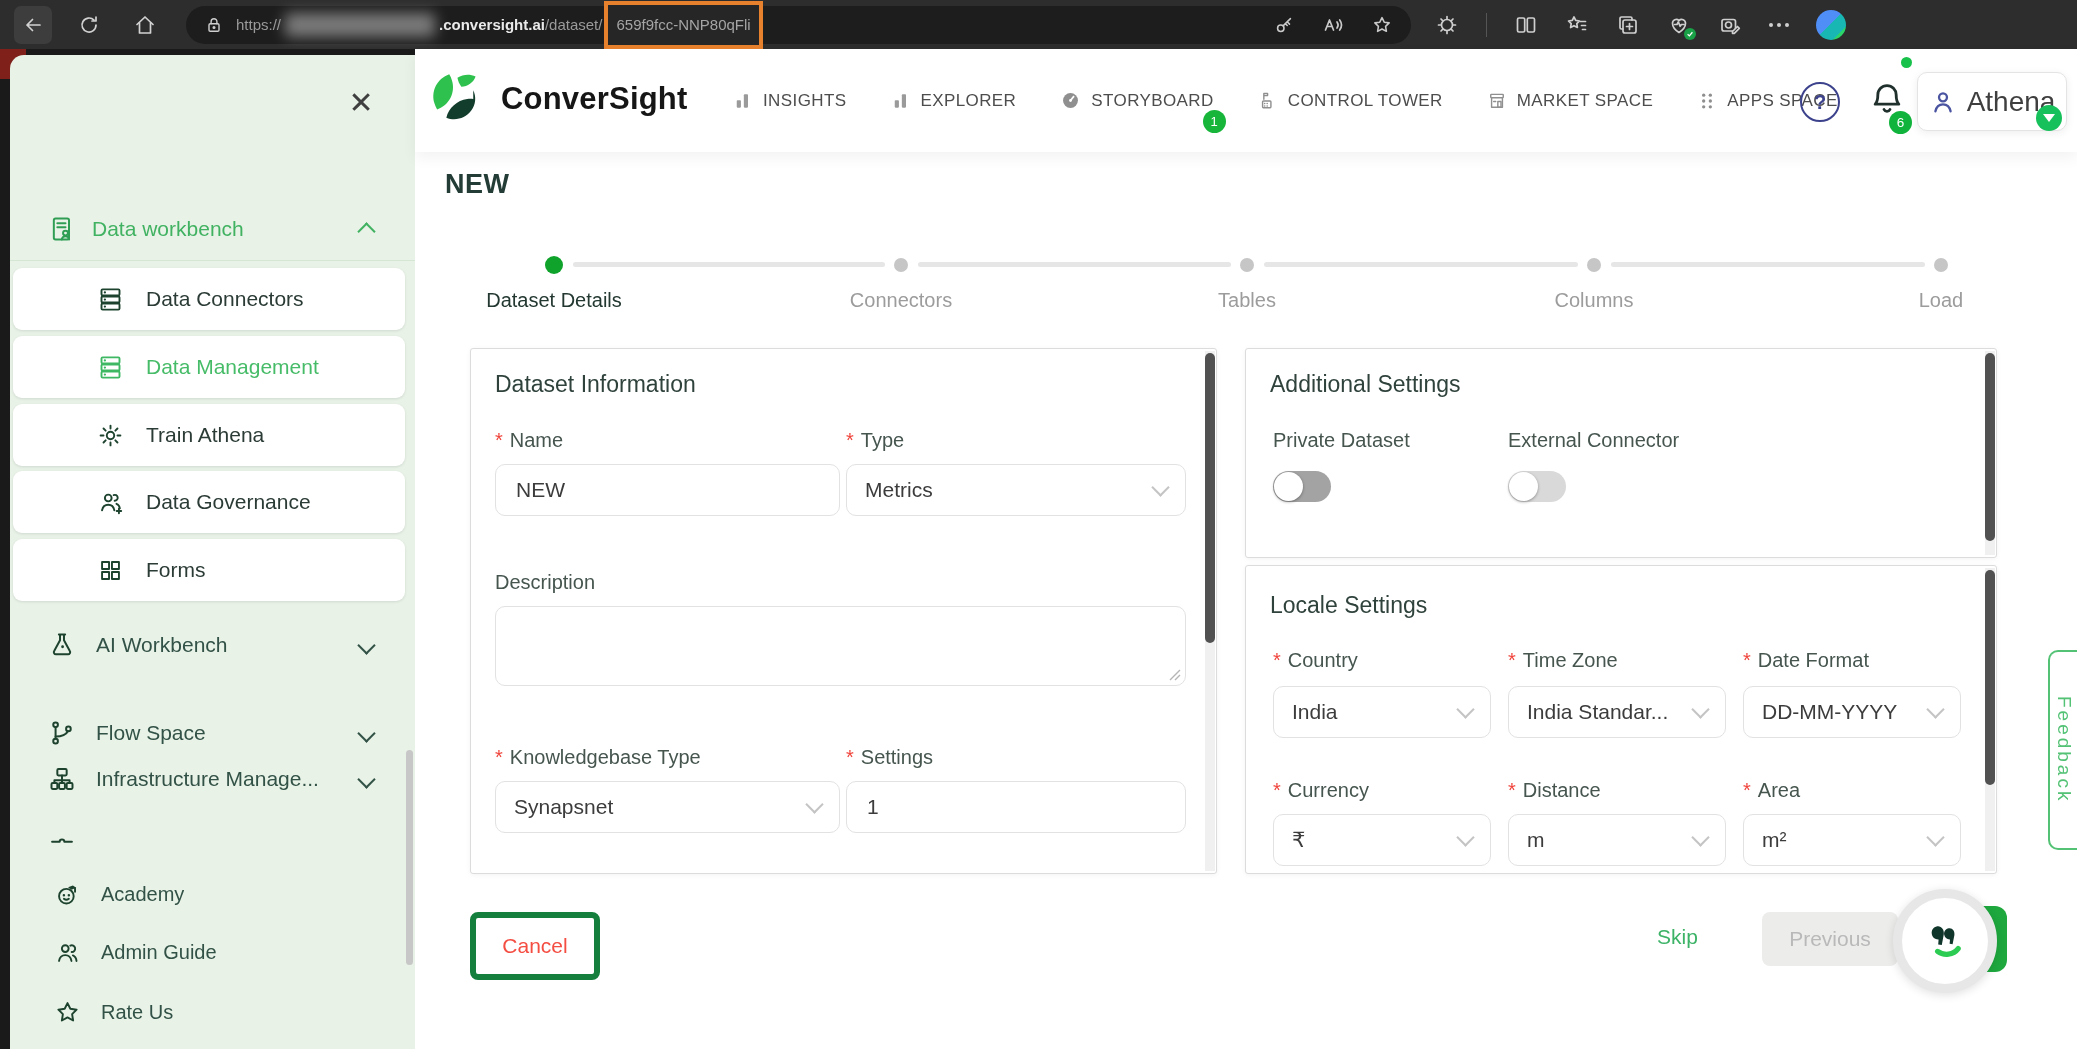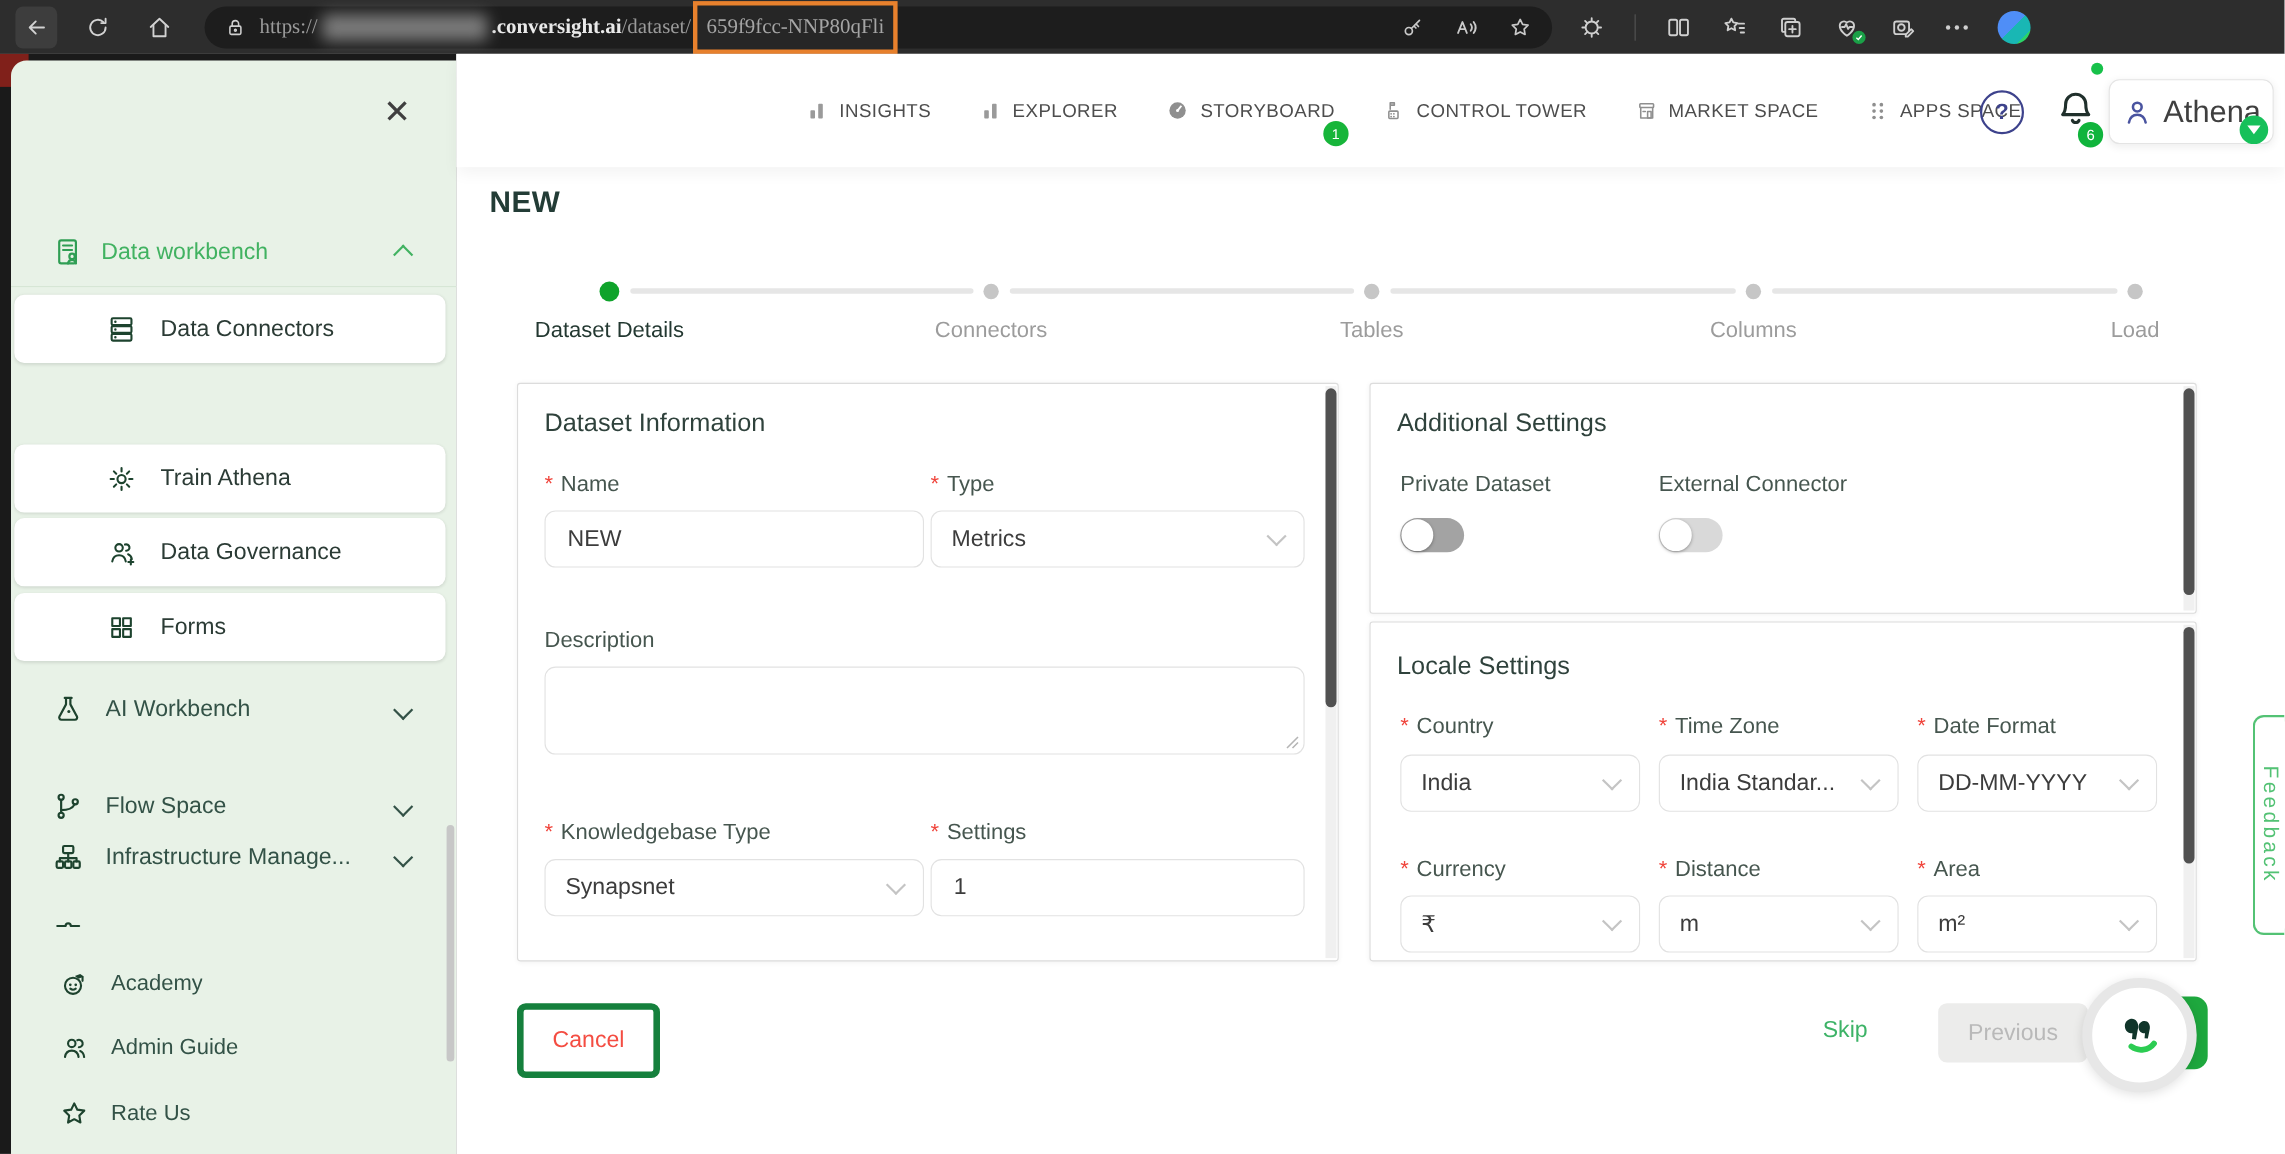--- a/index.html
+++ b/index.html
@@ -6,21 +6,21 @@
   .screen{position:relative;width:2077px;height:1049px;overflow:hidden;
           font-family:"Liberation Sans","DejaVu Sans",sans-serif;-webkit-font-smoothing:antialiased;}
   svg{display:block;}
   .ic{stroke:currentColor;fill:none;stroke-width:1.7;stroke-linecap:round;stroke-linejoin:round;}
 
   
   .browser{position:absolute;left:0;top:0;width:2077px;height:49px;background:#2d2d2d;display:flex;align-items:center;}
   .bb-btn{width:38px;height:38px;border-radius:7px;display:flex;align-items:center;justify-content:center;color:#d2d2d2;flex:0 0 auto;}
   .back-bg{background:#3d3d3d;margin-left:14px;}
   .url-pill{position:relative;margin-left:22px;width:1225px;height:38px;border-radius:19px;background:#1d1d1d;
-            display:flex;align-items:center;padding:0 18px;box-sizing:border-box;color:#9a9a9a;font-size:19px;font-family:Liberation Serif, serif;}
+            display:flex;align-items:center;padding:0 18px;box-sizing:border-box;color:#9a9a9a;font-size:15px;}
   .url-scheme{color:#9a9a9a;margin-left:12px;}
   .url-blur{width:150px;height:24px;border-radius:4px;background:#9a9a9a;filter:blur(7px);opacity:.75;margin:0 4px;}
   .url-domain{color:#eaeaea;font-weight:700;}
   .url-path{color:#9a9a9a;}
   .url-hl{display:flex;align-items:center;height:40px;border:4px solid #e8812d;padding:0 8px;margin-left:2px;color:#a5a5a5;background:#262626;}
   .pill-icons{margin-left:auto;display:flex;align-items:center;gap:26px;color:#c9c9c9;}
   .chrome-icons{display:flex;align-items:center;gap:27px;margin-left:24px;color:#cfcfcf;}
   .vdiv{width:1px;height:24px;background:#555;}
   .dots3{display:flex;gap:4px;}
   .dots3 i{width:4px;height:4px;border-radius:50%;background:#cfcfcf;}
@@ -238,20 +238,29 @@
 
     <div class="sb-card" style="top:213px;">
       <svg class="ic icn" width="27" height="27" viewBox="0 0 24 24">
           <rect x="4" y="3" width="16" height="5.4" rx="1"></rect>
           <rect x="4" y="9.3" width="16" height="5.4" rx="1"></rect>
           <rect x="4" y="15.6" width="16" height="5.4" rx="1"></rect>
           <path d="M7 5.7h.01M7 12h.01M7 18.3h.01" stroke-width="2"></path>
         </svg>
       <span class="lbl">Data Connectors</span>
     </div>
+    <div class="sb-card active" style="top:281px;">
+      <svg class="ic icn" width="27" height="27" viewBox="0 0 24 24">
+          <rect x="4" y="3" width="16" height="5.4" rx="1"></rect>
+          <rect x="4" y="9.3" width="16" height="5.4" rx="1"></rect>
+          <rect x="4" y="15.6" width="16" height="5.4" rx="1"></rect>
+          <path d="M7 5.7h.01M7 12h.01M7 18.3h.01" stroke-width="2"></path>
+        </svg>
+      <span class="lbl">Data Management</span>
+    </div>
     <div class="sb-card" style="top:349px;">
       <svg class="ic icn" width="27" height="27" viewBox="0 0 24 24">
           <circle cx="12" cy="12" r="3.3"></circle>
           <path d="M12 3.2v2.6M12 18.2v2.6M3.2 12h2.6M18.2 12h2.6M5.8 5.8l1.9 1.9M16.3 16.3l1.9 1.9M18.2 5.8l-1.9 1.9M7.7 16.3l-1.9 1.9"></path>
         </svg>
       <span class="lbl">Train Athena</span>
     </div>
     <div class="sb-card" style="top:416px;">
       <svg class="ic icn" width="27" height="27" viewBox="0 0 24 24">
           <circle cx="10" cy="8" r="3"></circle>
@@ -332,20 +341,28 @@
           <path d="M12 3.6l2.5 5.1 5.6.8-4 4 .9 5.6-5-2.7-5 2.7.9-5.6-4-4 5.6-.8z"></path>
         </svg>
       <span class="lbl" style="font-size:20px;">Rate Us</span>
     </div>
 
     <div class="sb-scroll"></div>
   </div>
 
   <div class="main">
     <div class="header">
+      <div class="brand">
+        <svg width="58" height="58" viewBox="0 0 24 24">
+          <path d="M9.2 1.8C4.3 3.6 1.6 8.6 3 13.6c.3 1 .7 1.9 1.2 2.7 4.9-1.8 7.6-6.8 6.2-11.8-.3-1-.7-1.9-1.2-2.7z" fill="#2fc14d"></path>
+          <path d="M12.6 3.2c2.3-1.4 5.1-1.6 7.5-.5-.9 2.5-3.2 4.2-5.9 4.2-.8-1.1-1.4-2.4-1.6-3.7z" fill="#2fc14d"></path>
+          <path d="M20.8 5.8c1.4 2.9 1.2 6.4-.9 9.2-2.6 3.6-7.3 4.8-11.2 3.2 1.1-4.4 4.8-7.8 9.4-8.4.9-.1 1.8-.1 2.7 0z" fill="#123c2b" transform="translate(0,3) scale(0.92)"></path>
+        </svg>
+        <span class="brand-name">ConverSight</span>
+      </div>
 
       <div class="nav">
         <div class="nav-item">
           <svg width="20" height="20" viewBox="0 0 24 24" fill="#9a9a9a">
               <rect x="4.5" y="11" width="5" height="9" rx="1"></rect>
               <rect x="13" y="4" width="5" height="16" rx="1"></rect>
             </svg>
           <span class="lbl">INSIGHTS</span>
         </div>
         <div class="nav-item">

